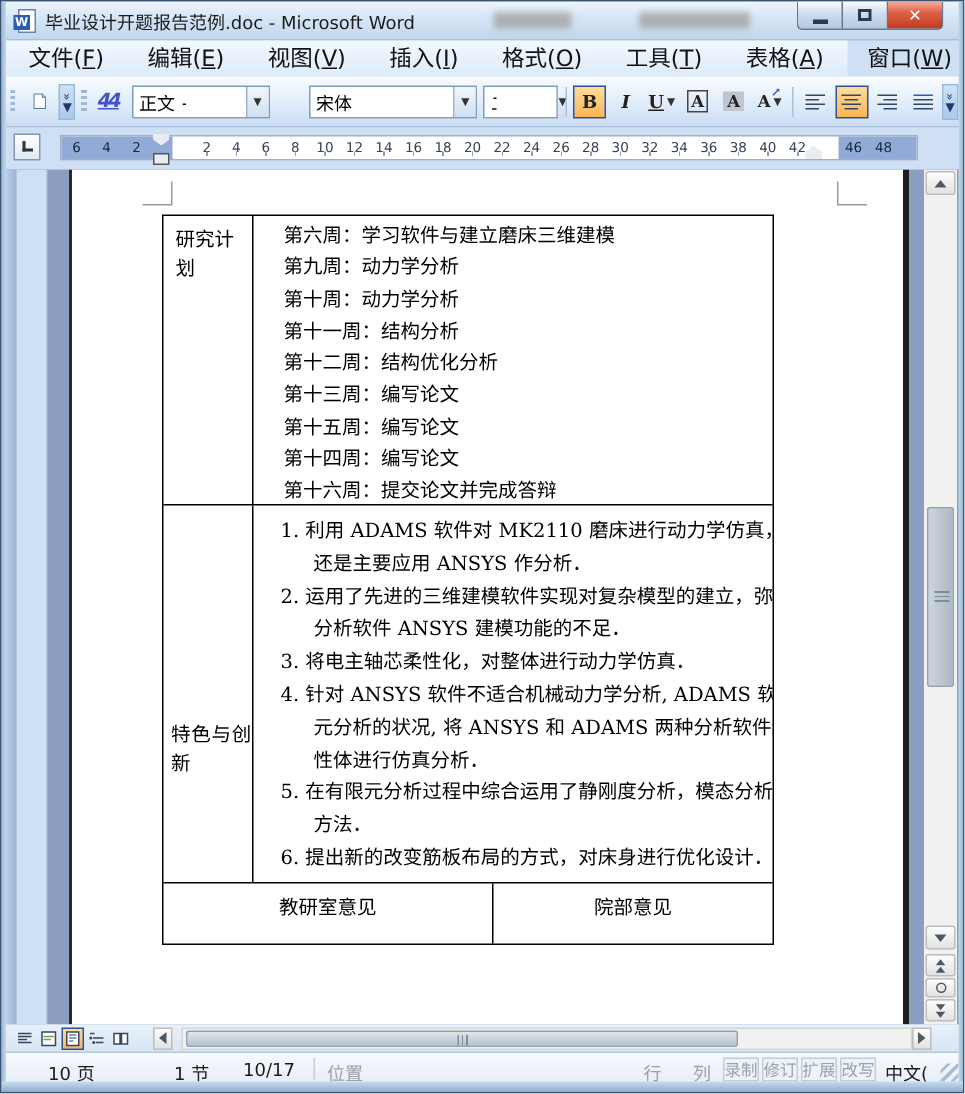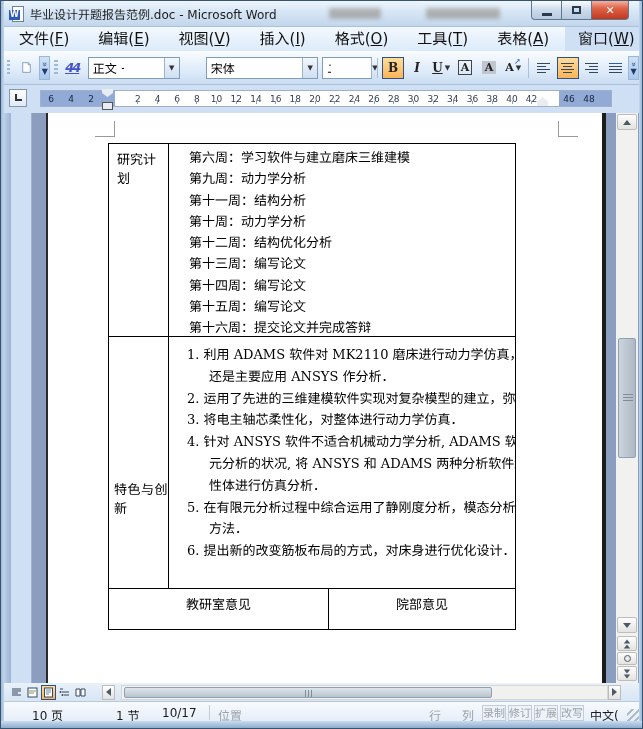--- a/index.html
+++ b/index.html
@@ -367,36 +367,37 @@
           <div class="v"></div>
         </div>
 
       <div class="wtable">
         <div class="trow r1">
           <div class="lblcell">研究计划</div>
           <div class="ctcell">
 
           <div class="dline">第六周：学习软件与建立磨床三维建模</div>
               <div class="dline">第九周：动力学分析</div>
+              <div class="dline">第十周：动力学分析</div>
               <div class="dline">第十一周：结构分析</div>
-              <div class="dline">第十周：动力学分析</div>
               <div class="dline">第十二周：结构优化分析</div>
               <div class="dline">第十三周：编写论文</div>
+              <div class="dline">第十五周：编写论文</div>
               <div class="dline">第十四周：编写论文</div>
-              <div class="dline">第十五周：编写论文</div>
               <div class="dline">第十六周：提交论文并完成答辩</div>
             </div>
         </div>
         <div class="trow r2">
           <div class="lblcell">特色与创新</div>
           <div class="ctcell">
 
           <div class="dline">1. 利用 ADAMS 软件对 MK2110 磨床进行动力学仿真，绝大多数研究</div>
               <div class="dline cont">还是主要应用 ANSYS 作分析．</div>
               <div class="dline">2. 运用了先进的三维建模软件实现对复杂模型的建立，弥补了有限元</div>
+              <div class="dline cont">分析软件 ANSYS 建模功能的不足．</div>
               <div class="dline">3. 将电主轴芯柔性化，对整体进行动力学仿真．</div>
               <div class="dline">4. 针对 ANSYS 软件不适合机械动力学分析, ADAMS 软件不适合有限</div>
               <div class="dline cont">元分析的状况, 将 ANSYS 和 ADAMS 两种分析软件结合起来对柔</div>
               <div class="dline cont">性体进行仿真分析．</div>
               <div class="dline">5. 在有限元分析过程中综合运用了静刚度分析，模态分析等常用分析</div>
               <div class="dline cont">方法．</div>
               <div class="dline">6. 提出新的改变筋板布局的方式，对床身进行优化设计．</div>
             </div>
         </div>
         <div class="trow r4">

